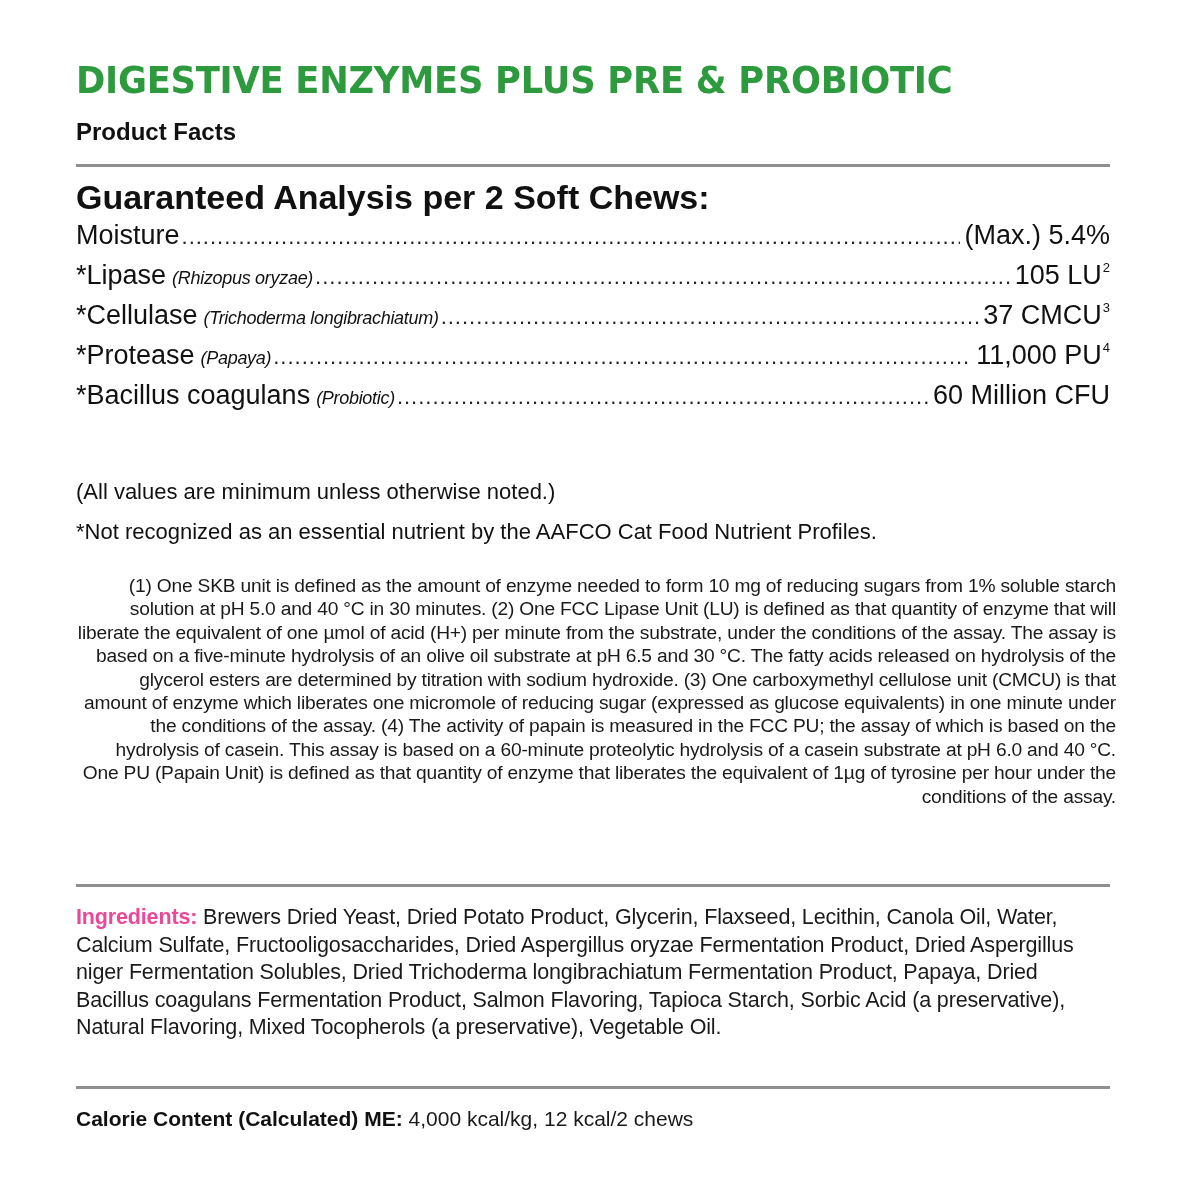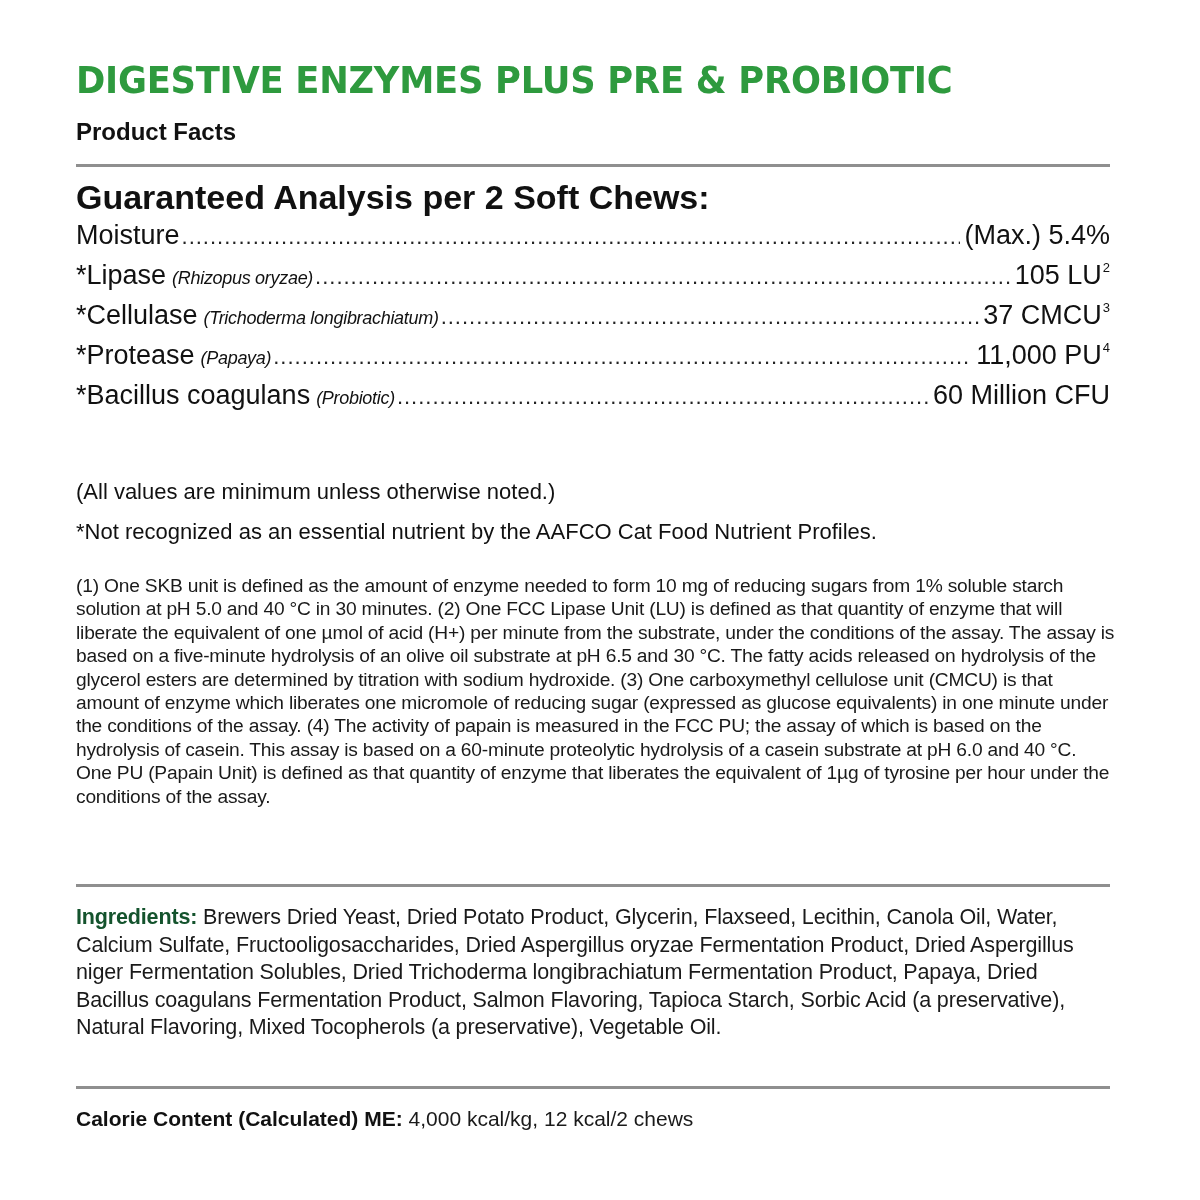--- a/index.html
+++ b/index.html
@@ -113,32 +113,33 @@
 
     .footnotes {
       position: absolute;
       left: 0;
       top: 574px;
       width: 1040px;
       font-size: 19.2px;
       line-height: 23.4px;
       letter-spacing: -0.2px;
       color: #1a1a1a;
+      text-align: right;
     }
     .ingredients {
       position: absolute;
       left: 0;
       top: 904px;
       width: 1040px;
       font-size: 21.5px;
       line-height: 27.6px;
       letter-spacing: -0.15px;
       color: #1a1a1a;
     }
-    .ingredients .label { font-weight: bold; color: #14532d; }
+    .ingredients .label { font-weight: bold; color: #ec4899; }
     .calorie {
       position: absolute;
       left: 0;
       top: 1107px;
       font-size: 21px;
       white-space: nowrap;
       color: #1a1a1a;
     }
     .calorie .label { font-weight: bold; color: #111; }
   </style>

